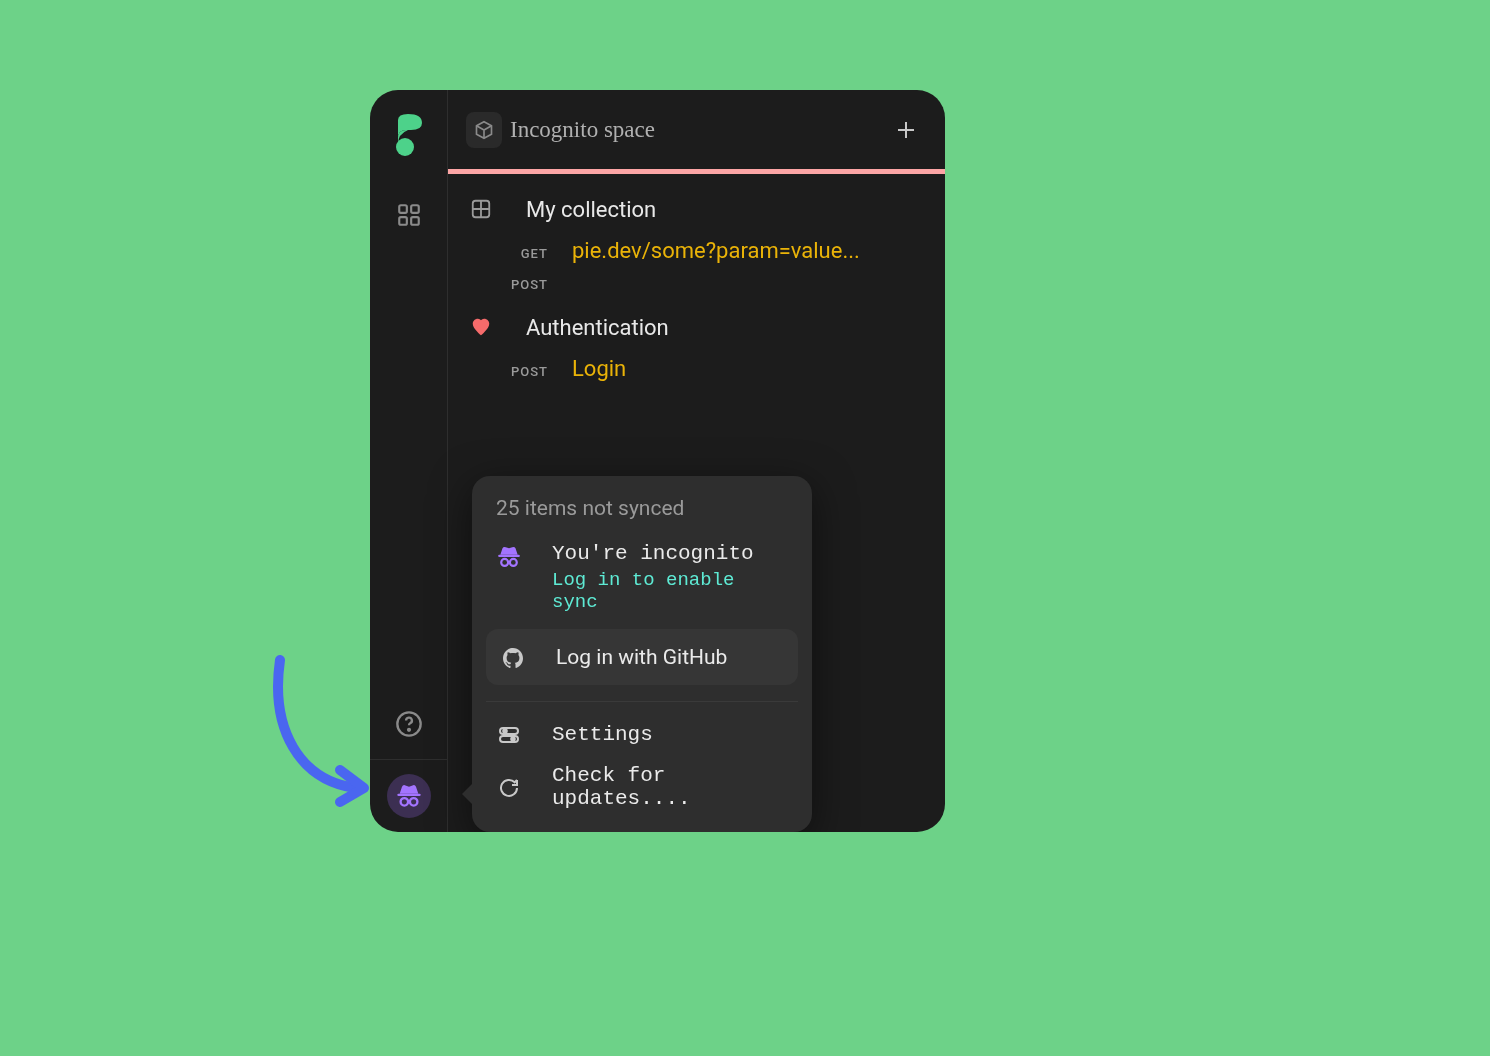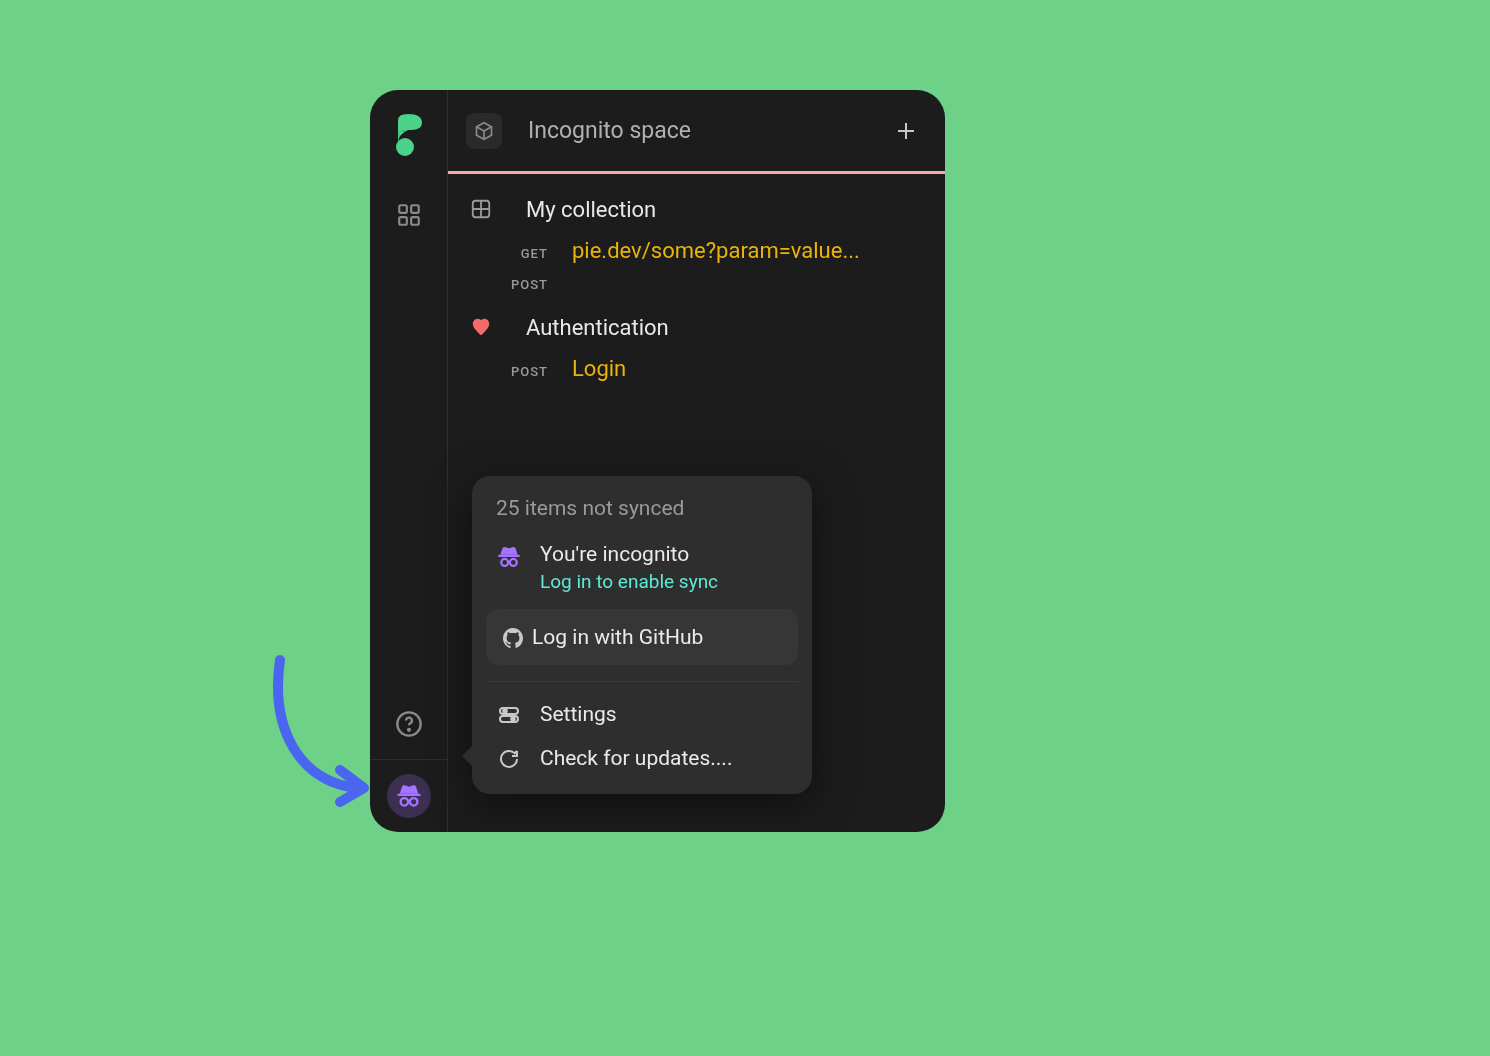--- a/index.html
+++ b/index.html
@@ -64,25 +64,26 @@
     background: #3c2f52;
     border-radius: 50%;
   }
   .main {
     flex: 1;
     display: flex;
     flex-direction: column;
   }
   .header {
     height: 84px;
-    border-bottom: 3px solid #fca5a5;
+    border-bottom: 5px solid #fca5a5;
     display: flex;
     align-items: center;
     padding: 0 24px 0 18px;
-    gap: 26px;
+    gap: 8px;
+    font-family: Liberation Serif, serif;
   }
   .space-icon {
     width: 36px;
     height: 36px;
     background: #2a2a2a;
     border-radius: 8px;
     display: flex;
     align-items: center;
     justify-content: center;
     color: #8a8a8a;
@@ -173,35 +174,36 @@
     border-right: 10px solid #2e2e2e;
   }
   .popover-status {
     color: #9a9a9a;
     font-size: 21px;
     padding: 0 10px 14px 10px;
   }
   .popover-row {
     display: flex;
     align-items: flex-start;
-    gap: 18px;
+    gap: 30px;
     padding: 8px 10px;
     border-radius: 10px;
+    font-family: Liberation Mono, monospace;
   }
   .popover-row.single { align-items: center; }
   .popover-icon {
     width: 26px; height: 26px; flex-shrink: 0;
     display: flex; align-items: center; justify-content: center;
     color: #c8c8c8;
     margin-top: 2px;
   }
   .popover-row .title { color: #eaeaea; font-size: 21px; }
   .popover-row .subtitle { color: #5eead4; font-size: 19px; margin-top: 4px; }
   .popover-btn {
-    display: flex; align-items: center; gap: 6px;
+    display: flex; align-items: center; gap: 30px;
     background: #363636;
     border-radius: 12px;
     padding: 14px 14px;
     margin: 8px 0 10px 0;
     color: #eaeaea;
     font-size: 21px;
   }
   .popover-divider {
     height: 1px; background: #3a3a3a; margin: 6px 0 10px 0;
   }

